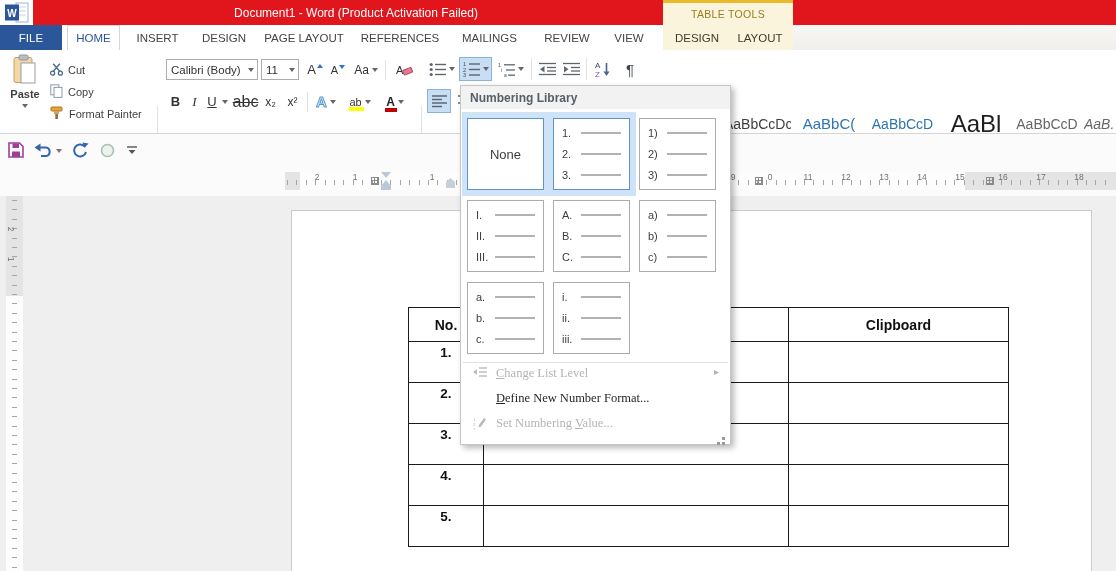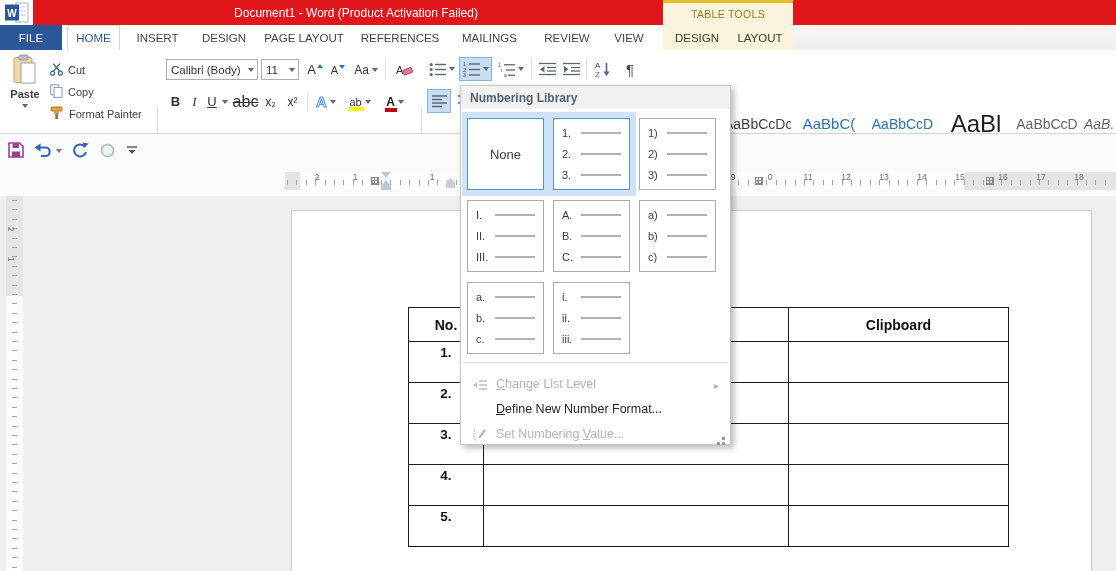--- a/index.html
+++ b/index.html
@@ -77,21 +77,21 @@
           padding-left:9px;font-weight:700;font-size:12px;color:#566069;}
   .halo{position:absolute;top:26px;width:87px;height:84px;background:#CFE3F8;}
   .numopt{position:absolute;width:77px;height:72px;background:#fff;border:1px solid #ababab;box-sizing:border-box;
           padding:8px 8px;display:flex;flex-direction:column;justify-content:space-between;}
   .numopt.sel{border-color:#5E93C8;}
   .numopt.noneopt{align-items:center;justify-content:center;font-size:13px;color:#3d3d3d;}
   .nrow{display:flex;align-items:center;gap:4px;}
   .nmk{font-size:11px;color:#3d3d3d;min-width:15px;white-space:nowrap;}
   .nline{flex:1;height:2px;background:#b2b2b2;}
   .ddsep{position:absolute;left:2px;right:2px;top:276px;height:1px;background:#e0e0e0;}
-  .cmd{position:absolute;left:1px;right:1px;height:25px;display:flex;align-items:flex-end;font-size:12.5px;color:#262626;}
+  .cmd{position:absolute;left:1px;right:1px;height:25px;display:flex;align-items:flex-start;font-size:12.5px;color:#262626;font-family:Liberation Serif, serif;}
   .cmd.dis{color:#b4b4b4;}
   .cicon{width:20px;margin-left:8px;margin-right:6px;display:flex;justify-content:center;}
   .subarrow{position:absolute;right:10px;color:#b4b4b4;font-size:10px;}
   .grip{position:absolute;right:5px;bottom:4px;width:3px;height:3px;background:#9a9a9a;
         box-shadow:-5px 5px 0 #9a9a9a,0 5px 0 #9a9a9a;}
   u{text-decoration:underline;}
 </style>
 </head>
 <body>
 

